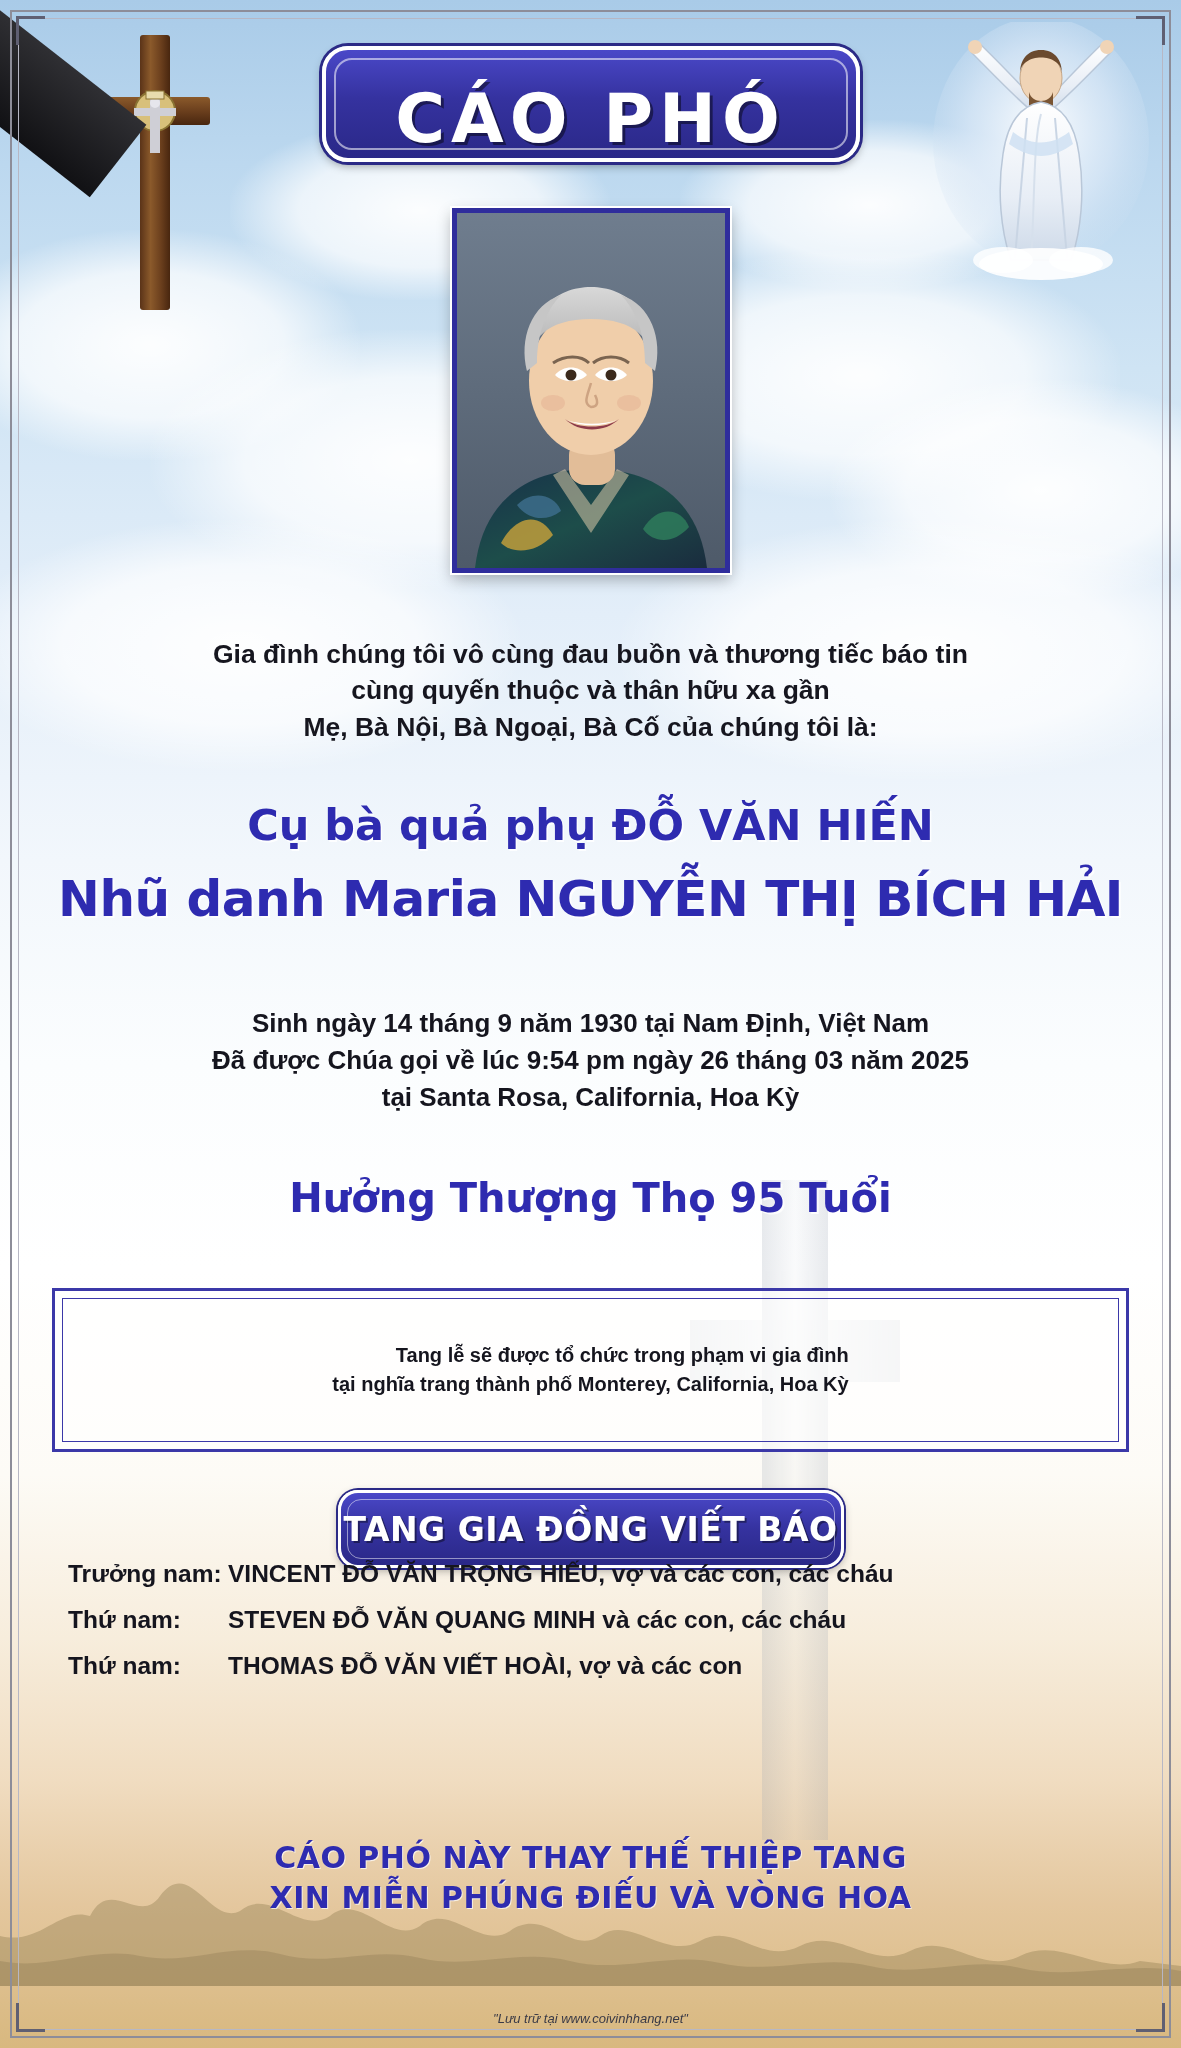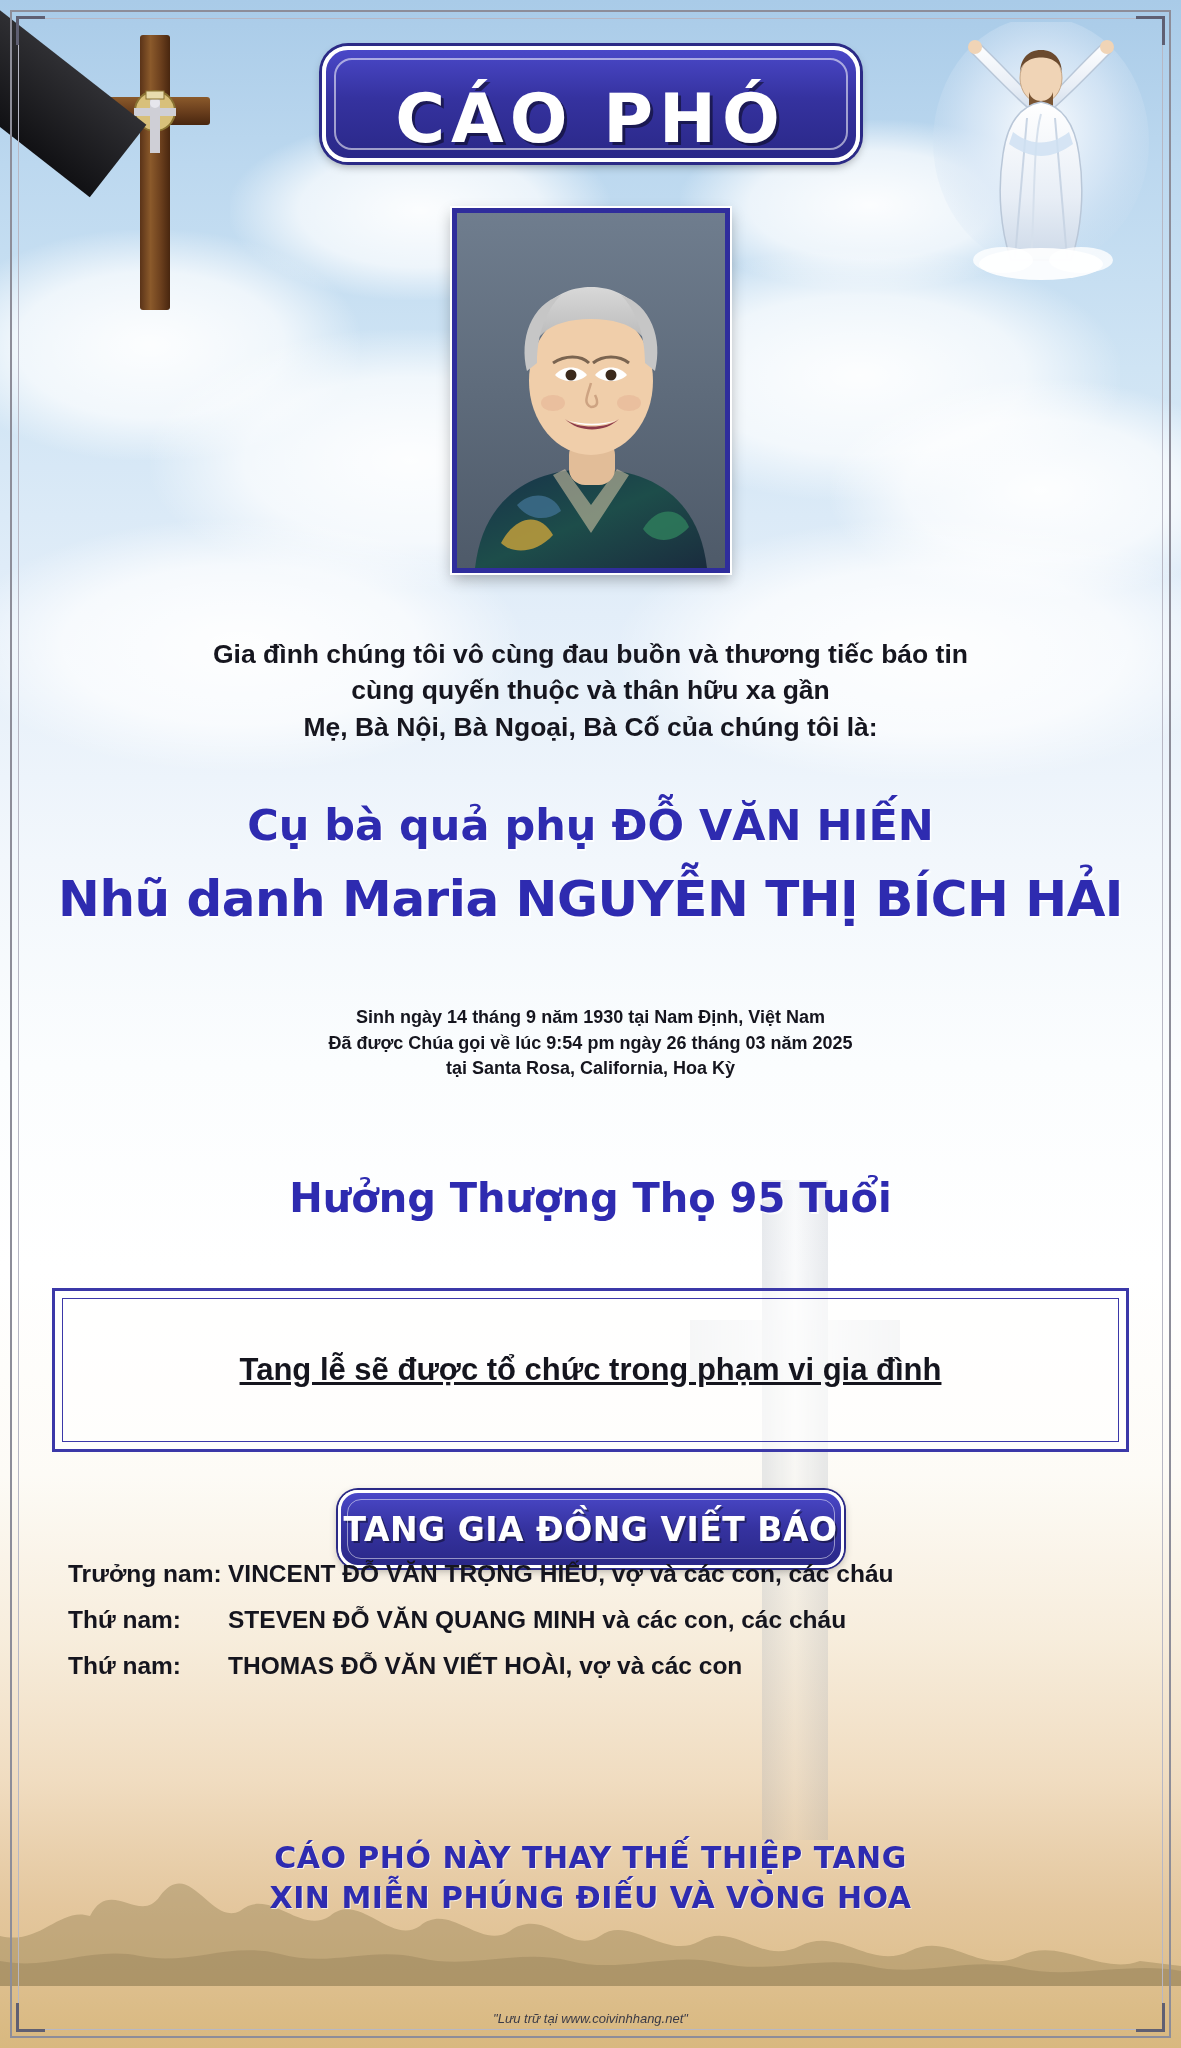--- a/index.html
+++ b/index.html
@@ -213,21 +213,21 @@
     top: 870px;
     font-size: 50px;
     font-weight: bold;
     color: #2e2bb0;
     letter-spacing: -0.5px;
     text-shadow: 2px 2px 0 rgba(255,255,255,.85);
     font-family: "DejaVu Sans", sans-serif;
   }
   .dates {
     top: 1005px;
-    font-size: 18px;
+    font-size: 26px;
     font-weight: bold;
     line-height: 1.42;
     color: #15151e;
   }
   .age {
     top: 1175px;
     font-size: 40px;
     font-weight: bold;
     color: #2e2bb0;
     text-shadow: 2px 2px 0 rgba(255,255,255,.8);
@@ -249,25 +249,24 @@
     position: absolute;
     left: 7px; top: 7px; right: 7px; bottom: 7px;
     border: 1px solid #3b38a8;
     display: flex;
     align-items: center;
     justify-content: center;
   }
   .notice-box p {
     margin: 0;
     text-align: right;
-    font-size: 31px;
+    font-size: 20px;
     font-weight: bold;
     line-height: 1.45;
     color: #15151e;
-    text-decoration: underline;
   }
   .nb-corner {
     position: absolute;
     width: 16px; height: 16px;
     border: 3px solid #3b38a8;
   }
   .nb-corner.tl { left: -3px; top: -3px; border-right: none; border-bottom: none; }
   .nb-corner.tr { right: -3px; top: -3px; border-left: none; border-bottom: none; }
   .nb-corner.bl { left: -3px; bottom: -3px; border-right: none; border-top: none; }
   .nb-corner.br { right: -3px; bottom: -3px; border-left: none; border-top: none; }
@@ -525,20 +524,21 @@
   <div class="center-text age">Hưởng Thượng Thọ 95 Tuổi</div>
 
   <div class="notice-box">
     <span class="nb-corner tl"></span>
     <span class="nb-corner tr"></span>
     <span class="nb-corner bl"></span>
     <span class="nb-corner br"></span>
     <div class="inner">
       <p>
         <span>Tang lễ sẽ được tổ chức trong phạm vi gia đình</span><br>
+        <span>tại nghĩa trang thành phố Monterey, California, Hoa Kỳ</span>
       </p>
     </div>
   </div>
 
   <div class="tang-gia">
     <div class="inner-line"></div>
     <span>TANG GIA ĐỒNG VIẾT BÁO</span>
   </div>
 
   <div class="survivors">

